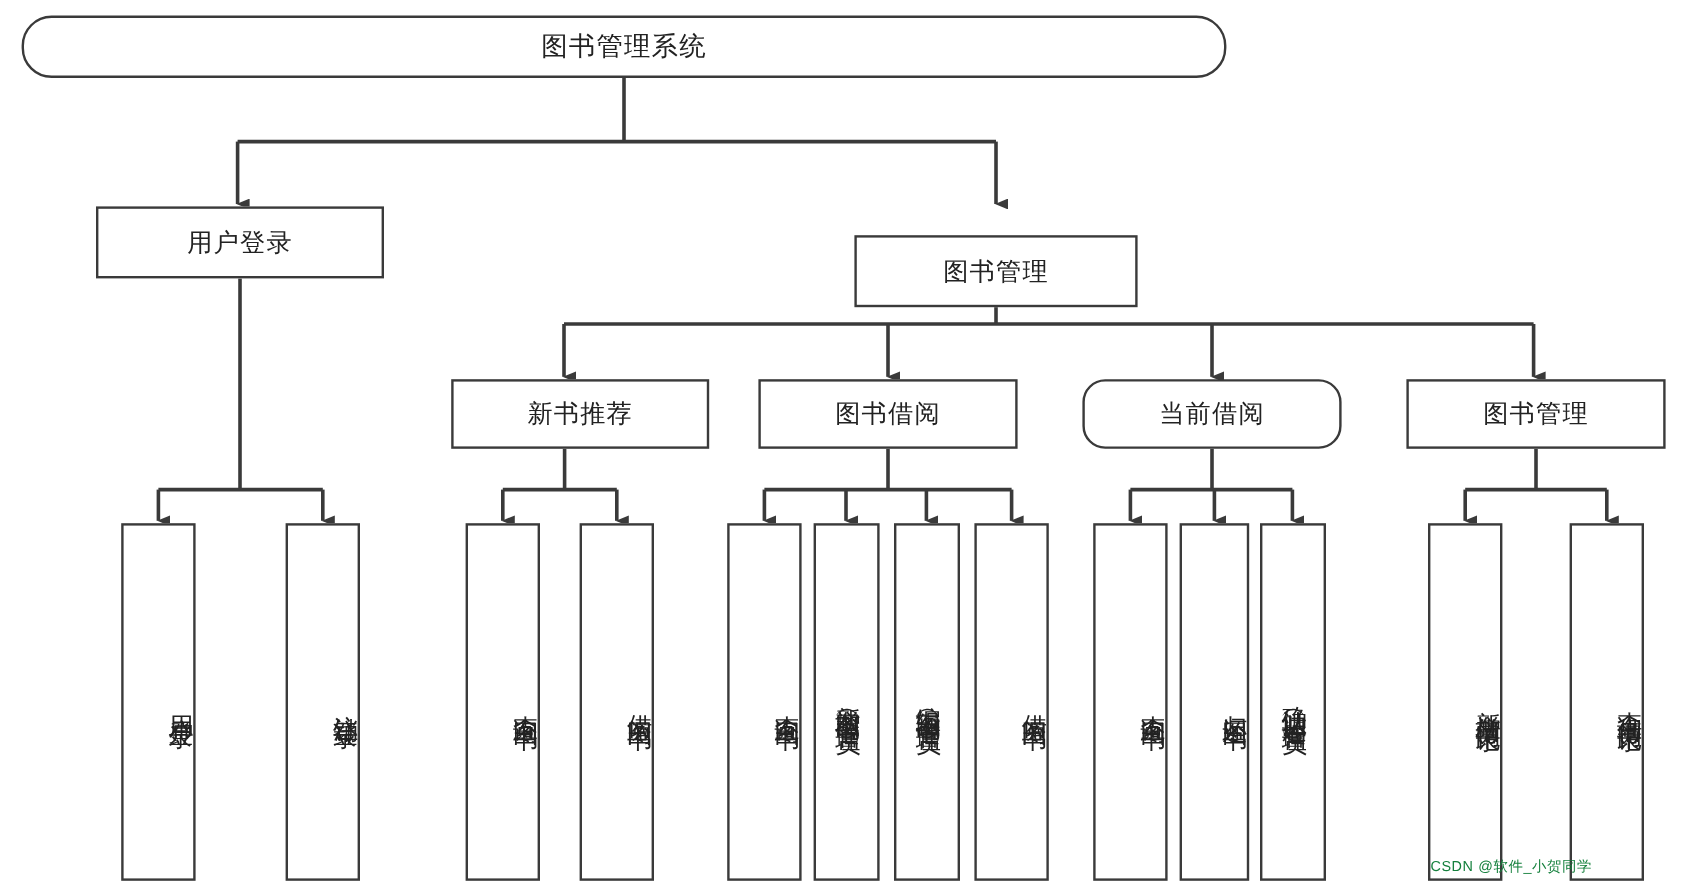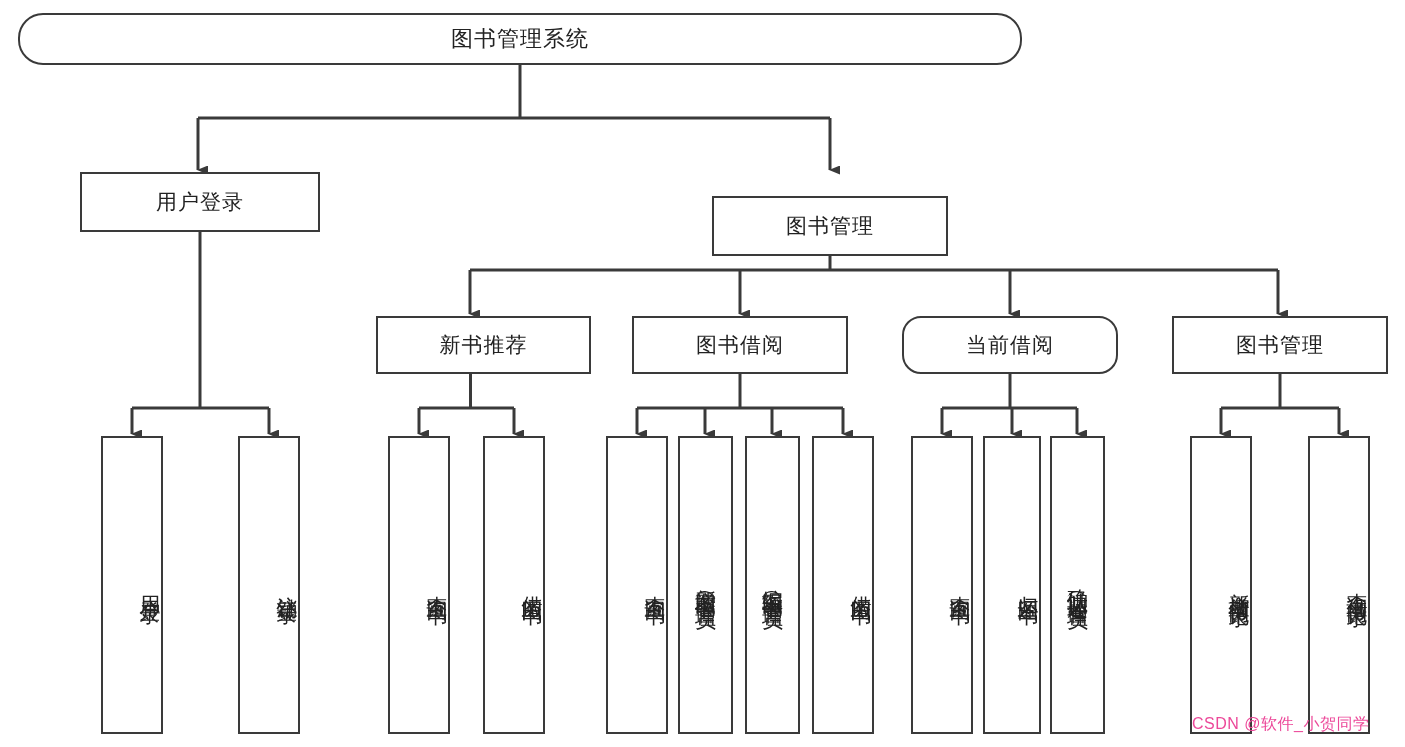--- a/index.html
+++ b/index.html
@@ -53,22 +53,22 @@
     line-height: 1.05;
     padding: 6px 0;
     align-items: flex-start;
     justify-content: center;
   }
   .node-v.tall {
     align-items: center;
   }
   .watermark {
     position: absolute;
-    font-size: 16px;
-    color: #ec4899;
+    font-size: 12px;
+    color: #15803d;
     white-space: nowrap;
     letter-spacing: 0.5px;
   }
 </style>
 </head>
 <body>
 
 <div id="canvas">
 
   <svg id="wires" viewBox="0 0 1405 747" width="1405" height="747">

